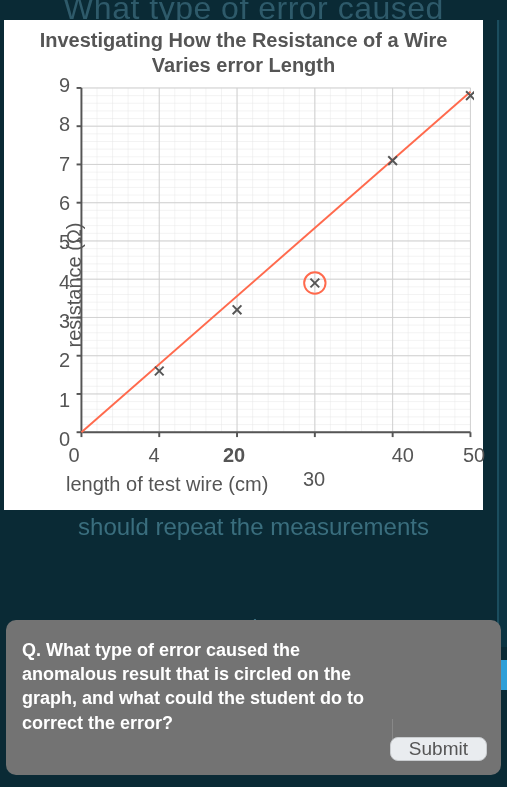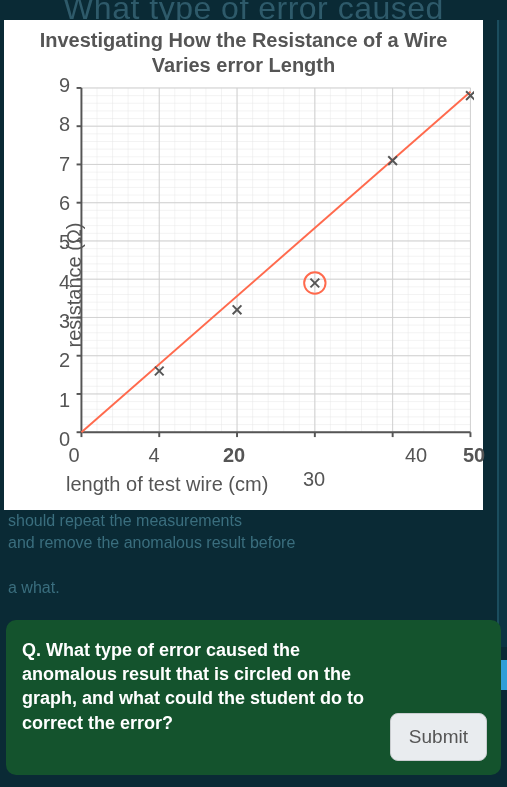--- a/index.html
+++ b/index.html
@@ -84,52 +84,52 @@
   .tick-y { right: calc(100% - 54px); text-align: right; width: 40px; }
   .tick-x { top: 364px; text-align: center; width: 40px; transform: translateX(-20px); }
 
   
   .bg-hint {
     position: absolute;
     top: 510px;
     left: 0;
     width: 100%;
     padding: 0 8px;
-    text-align: left;
+    text-align: center;
     color: #3a6e7e;
-    font-size: 16px;
+    font-size: 24px;
     line-height: 1.4;
     z-index: 1;
   }
 
   
   .question-bar {
     position: absolute;
     left: 6px;
     right: 6px;
     bottom: 12px;
-    background: #14532d;
+    background: #737373;
     border-radius: 10px;
     padding: 18px 110px 40px 16px;
     color: #fff;
     font-size: 18px;
     font-weight: 600;
     line-height: 1.35;
     z-index: 3;
   }
 
   .submit-btn {
     position: absolute;
     right: 14px;
     bottom: 14px;
     background: #e9ecef;
     color: #555;
     border: 1px solid #c9cccf;
     border-radius: 8px;
-    padding: 12px 18px;
+    padding: 0 18px;
     font-size: 19px;
     cursor: pointer;
   }
   .submit-sep {
     position: absolute;
     right: 108px;
     bottom: 18px;
     width: 1px;
     height: 38px;
     background: #888;
@@ -181,22 +181,22 @@
         <div class="tick-y" style="top: 72.6667px;">7</div>
         <div class="tick-y" style="top: 33.3333px;">8</div>
         <div class="tick-y" style="top: -6px;">9</div>
       </div>
 
     <div id="xticks">
         <div class="tick-x" style="left: 58px;">0</div>
         <div class="tick-x" style="left: 138px;">4</div>
         <div class="tick-x" style="left: 218px; font-weight: bold;">20</div>
         <div class="tick-x" style="left: 298px; margin-top: 24px;">30</div>
-        <div class="tick-x" style="left: 400px;">40</div>
-        <div class="tick-x" style="left: 458px; font-weight: bold;">50</div>
+        <div class="tick-x" style="left: 378px; text-align: right;">40</div>
+        <div class="tick-x" style="left: 458px;">50</div>
       </div>
 
     <div class="plot-area">
       <svg class="plot-svg" id="plotsvg" viewBox="-6 -2 408 364">
           <line x1="0" y1="0" x2="0" y2="354" stroke="#e6e6e6" stroke-width="0.5"></line>
           <line x1="16" y1="0" x2="16" y2="354" stroke="#e6e6e6" stroke-width="0.5"></line>
           <line x1="32" y1="0" x2="32" y2="354" stroke="#e6e6e6" stroke-width="0.5"></line>
           <line x1="48" y1="0" x2="48" y2="354" stroke="#e6e6e6" stroke-width="0.5"></line>
           <line x1="64" y1="0" x2="64" y2="354" stroke="#e6e6e6" stroke-width="0.5"></line>
           <line x1="80" y1="0" x2="80" y2="354" stroke="#e6e6e6" stroke-width="0.5"></line>
@@ -324,21 +324,21 @@
     </g>
         </svg>
     </div>
 
     <div class="x-axis-label">length of test wire (cm)</div>
   </div>
 </div>
 
 <div class="bg-hint">
   <span>should repeat the measurements</span><br>
-  <span>and remove the anomalous result before</span><br>
+  <br>
   <br>
   <span>a what.</span>
 </div>
 
 <div class="question-bar">
   <span>Q. What type of error caused the anomalous result that is circled on the graph, and what could the student do to correct the error?</span>
   <div class="submit-sep"></div>
   <button class="submit-btn">Submit</button>
 </div>
 

